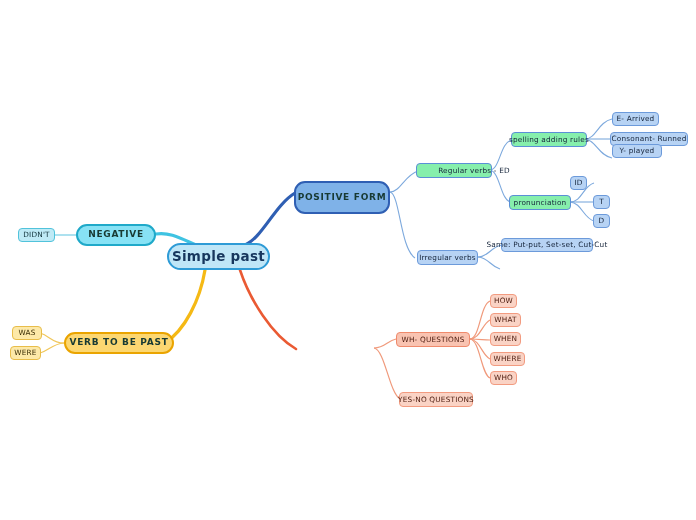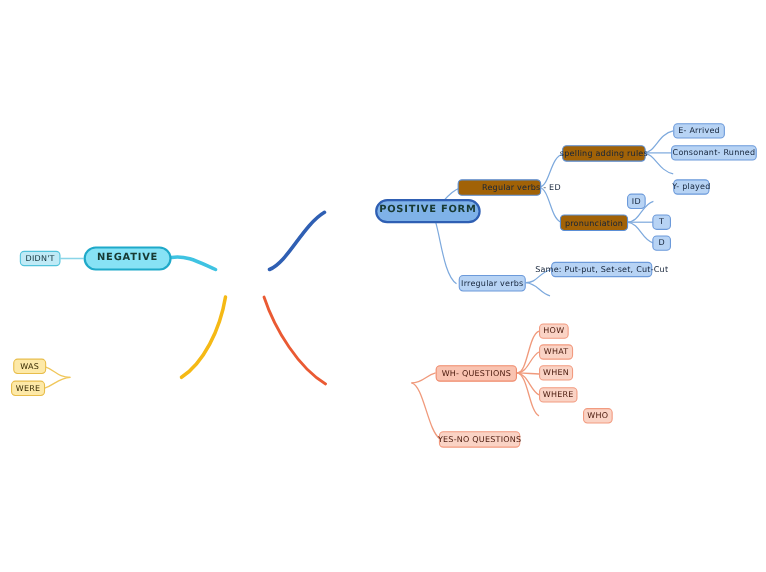--- a/index.html
+++ b/index.html
@@ -60,21 +60,21 @@
   .n-main.yellow { background: #fcd771; border: 2px solid #eaa400; }
   .n-main.orange { background: #f8b09a; border: 2px solid #e2553a; }
 
   
   .n-sub {
     border-radius: 4px;
     font-size: 7.3px;
     letter-spacing: .2px;
     text-align: center;
   }
-  .n-sub.blue   { background: #a16207; border: 1px solid #5b8fd6; color: #15243a; }
+  .n-sub.blue   { background: #86efac; border: 1px solid #5b8fd6; color: #15243a; }
   .n-sub.blue2  { background: #b7d3f4; border: 1px solid #6c9ada; color: #15243a; }
   .n-sub.cyan   { background: #bfeaf6; border: 1px solid #51c3db; color: #103038; }
   .n-sub.yellow { background: #fde9a8; border: 1px solid #e8bd4a; color: #3b2e05; }
   .n-sub.orange { background: #f9c3b1; border: 1px solid #ef8a6c; color: #4a1a0d; }
   .n-sub.orange2{ background: #fad3c5; border: 1px solid #f29b80; color: #4a1a0d; }
 </style>
 </head>
 <body>
 
 <div id="canvas">
@@ -114,40 +114,43 @@
     <path d="M 374,348 C 385,348 387,341 396,339" fill="none" stroke="#f09a7c" stroke-width="1.2"></path>
     <path d="M 374,348 C 385,350 389,392 400,399" fill="none" stroke="#f09a7c" stroke-width="1.2"></path>
 
     <path d="M 470,339 C 480,339 480,305 490,301" fill="none" stroke="#f09a7c" stroke-width="1.2"></path>
     <path d="M 470,339 C 480,339 482,324 490,320" fill="none" stroke="#f09a7c" stroke-width="1.2"></path>
     <path d="M 470,339 C 480,339 483,340 490,340" fill="none" stroke="#f09a7c" stroke-width="1.2"></path>
     <path d="M 470,339 C 480,340 482,355 490,359" fill="none" stroke="#f09a7c" stroke-width="1.2"></path>
     <path d="M 470,339 C 480,340 481,374 490,378" fill="none" stroke="#f09a7c" stroke-width="1.2"></path>
   </svg>
 
-
-  <div class="node n-main blue" style="left:294px; top:181px; width:96px; height:22px;margin-left:47px;">
+  <div class="node n-root" style="left:167px; top:243px; width:103px; height:27px;">
+    <span>Simple past</span>
+  </div>
+
+  <div class="node n-main blue" style="left:294px; top:181px; width:96px; height:33px;">
     <span>POSITIVE FORM</span>
   </div>
 
   <div class="node n-sub blue" style="left:416px; top:163px; width:76px; height:15px;padding-left:40px;">
     <span>Regular verbs - ED</span>
   </div>
 
   <div class="node n-sub blue" style="left:511px; top:132px; width:76px; height:15px;">
     <span>spelling adding rules</span>
   </div>
 
   <div class="node n-sub blue2" style="left:612px; top:112px; width:47px; height:14px;">
     <span>E- Arrived</span>
   </div>
   <div class="node n-sub blue2" style="left:610px; top:132px; width:78px; height:14px;">
     <span>Consonant- Runned</span>
   </div>
-  <div class="node n-sub blue2" style="left:612px; top:163px; width:33px; height:14px;">
+  <div class="node n-sub blue2" style="left:612px; top:144px; width:50px; height:14px;">
     <span>Y- played</span>
   </div>
 
   <div class="node n-sub blue" style="left:509px; top:195px; width:62px; height:15px;">
     <span>pronunciation</span>
   </div>
 
   <div class="node n-sub blue2" style="left:570px; top:176px; width:17px; height:14px;">
     <span>ID</span>
   </div>
@@ -165,20 +168,23 @@
     <span>Same: Put-put, Set-set, Cut-Cut</span>
   </div>
 
   <div class="node n-main cyan" style="left:76px; top:224px; width:80px; height:22px;text-align:right;">
     <span>NEGATIVE</span>
   </div>
   <div class="node n-sub cyan" style="left:18px; top:228px; width:37px; height:14px;">
     <span>DIDN'T</span>
   </div>
 
+  <div class="node n-main yellow" style="left:64px; top:332px; width:110px; height:22px;">
+    <span>VERB TO BE PAST</span>
+  </div>
   <div class="node n-sub yellow" style="left:12px; top:326px; width:30px; height:14px;">
     <span>WAS</span>
   </div>
   <div class="node n-sub yellow" style="left:10px; top:346px; width:31px; height:14px;">
     <span>WERE</span>
   </div>
 
 
   <div class="node n-sub orange" style="left:396px; top:332px; width:74px; height:15px;">
     <span>WH- QUESTIONS</span>
@@ -189,21 +195,21 @@
   </div>
   <div class="node n-sub orange2" style="left:490px; top:313px; width:31px; height:14px;">
     <span>WHAT</span>
   </div>
   <div class="node n-sub orange2" style="left:490px; top:332px; width:31px; height:14px;">
     <span>WHEN</span>
   </div>
   <div class="node n-sub orange2" style="left:490px; top:352px; width:35px; height:14px;">
     <span>WHERE</span>
   </div>
-  <div class="node n-sub orange2" style="left:490px; top:371px; width:27px; height:14px;margin-left:40px;">
+  <div class="node n-sub orange2" style="left:490px; top:371px; width:27px; height:14px;">
     <span>WHO</span>
   </div>
 
   <div class="node n-sub orange2" style="left:399px; top:392px; width:74px; height:15px;">
     <span>YES-NO QUESTIONS</span>
   </div>
 
 </div>
 
 </body></html>

